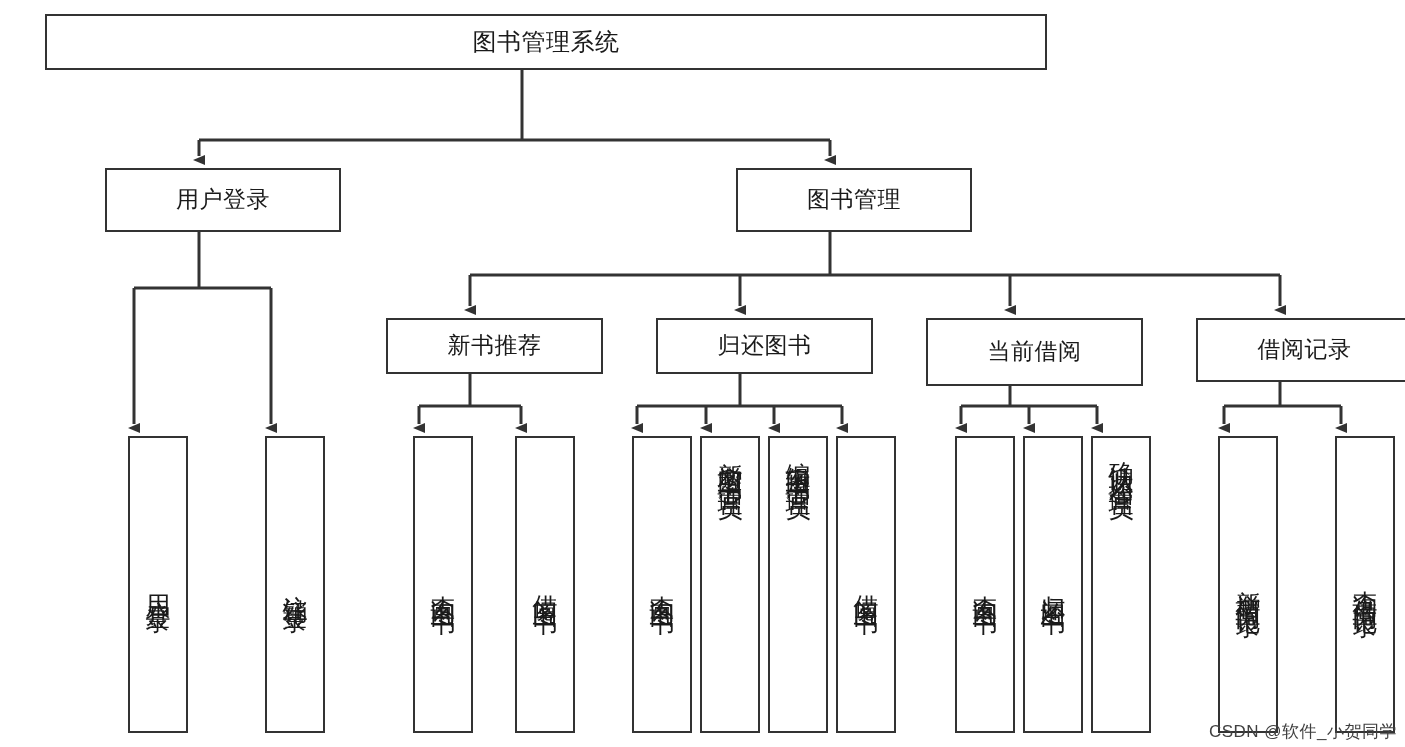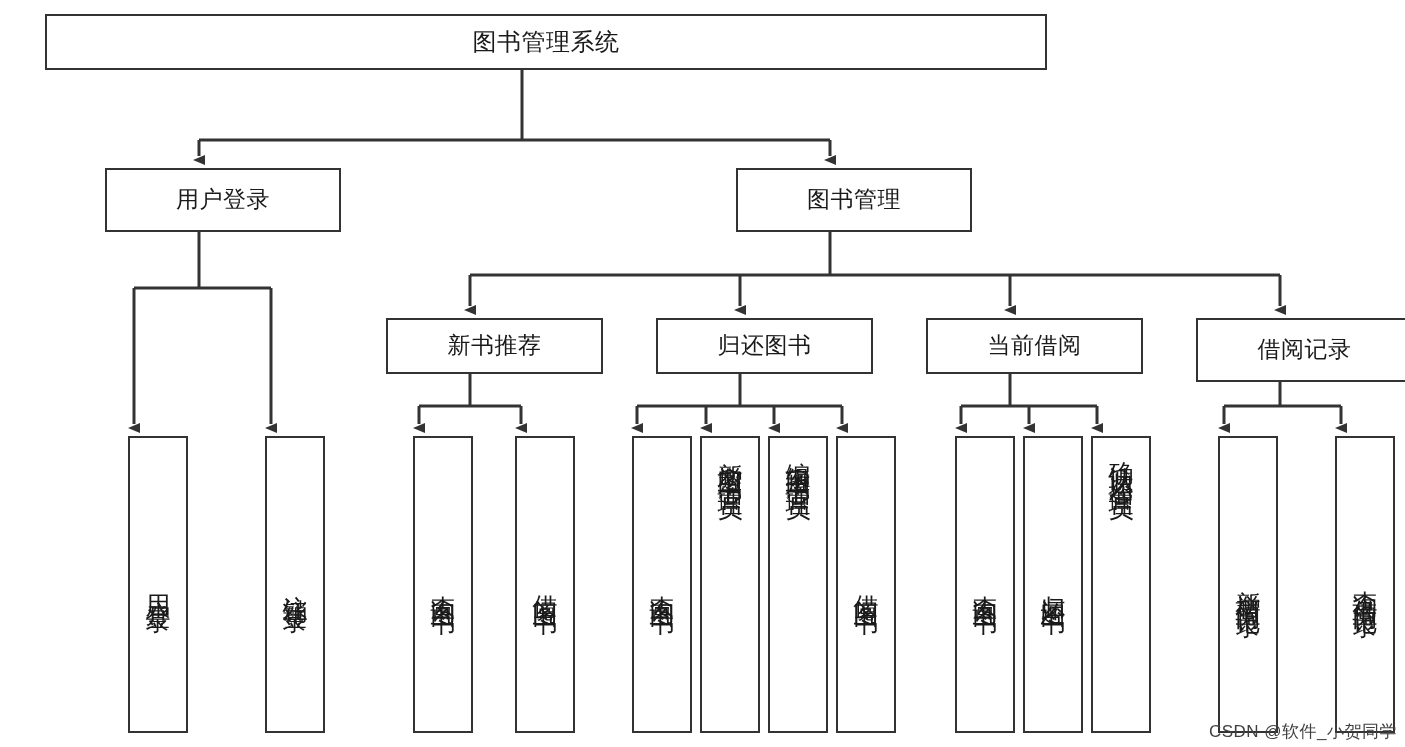--- a/index.html
+++ b/index.html
@@ -143,21 +143,21 @@
   <div class="node h" style="left:712px; top:168px; width:236px; height:64px;">
     <span class="label">图书管理</span>
   </div>
 
   <div class="node h" style="left:362px; top:318px; width:217px; height:56px;">
     <span class="label">新书推荐</span>
   </div>
   <div class="node h" style="left:632px; top:318px; width:217px; height:56px;">
     <span class="label">归还图书</span>
   </div>
-  <div class="node h" style="left:902px; top:318px; width:217px; height:56px;">
+  <div class="node h" style="left:902px; top:318px; width:217px; height:68px;">
     <span class="label">当前借阅</span>
   </div>
   <div class="node h" style="left:1172px; top:318px; width:217px; height:64px;">
     <span class="label">借阅记录</span>
   </div>
 
   <div class="node v center" style="left:104px; top:436px; width:60px; height:297px;">
     <span class="label">用户登录</span>
   </div>
   <div class="node v center" style="left:241px; top:436px; width:60px; height:297px;">

